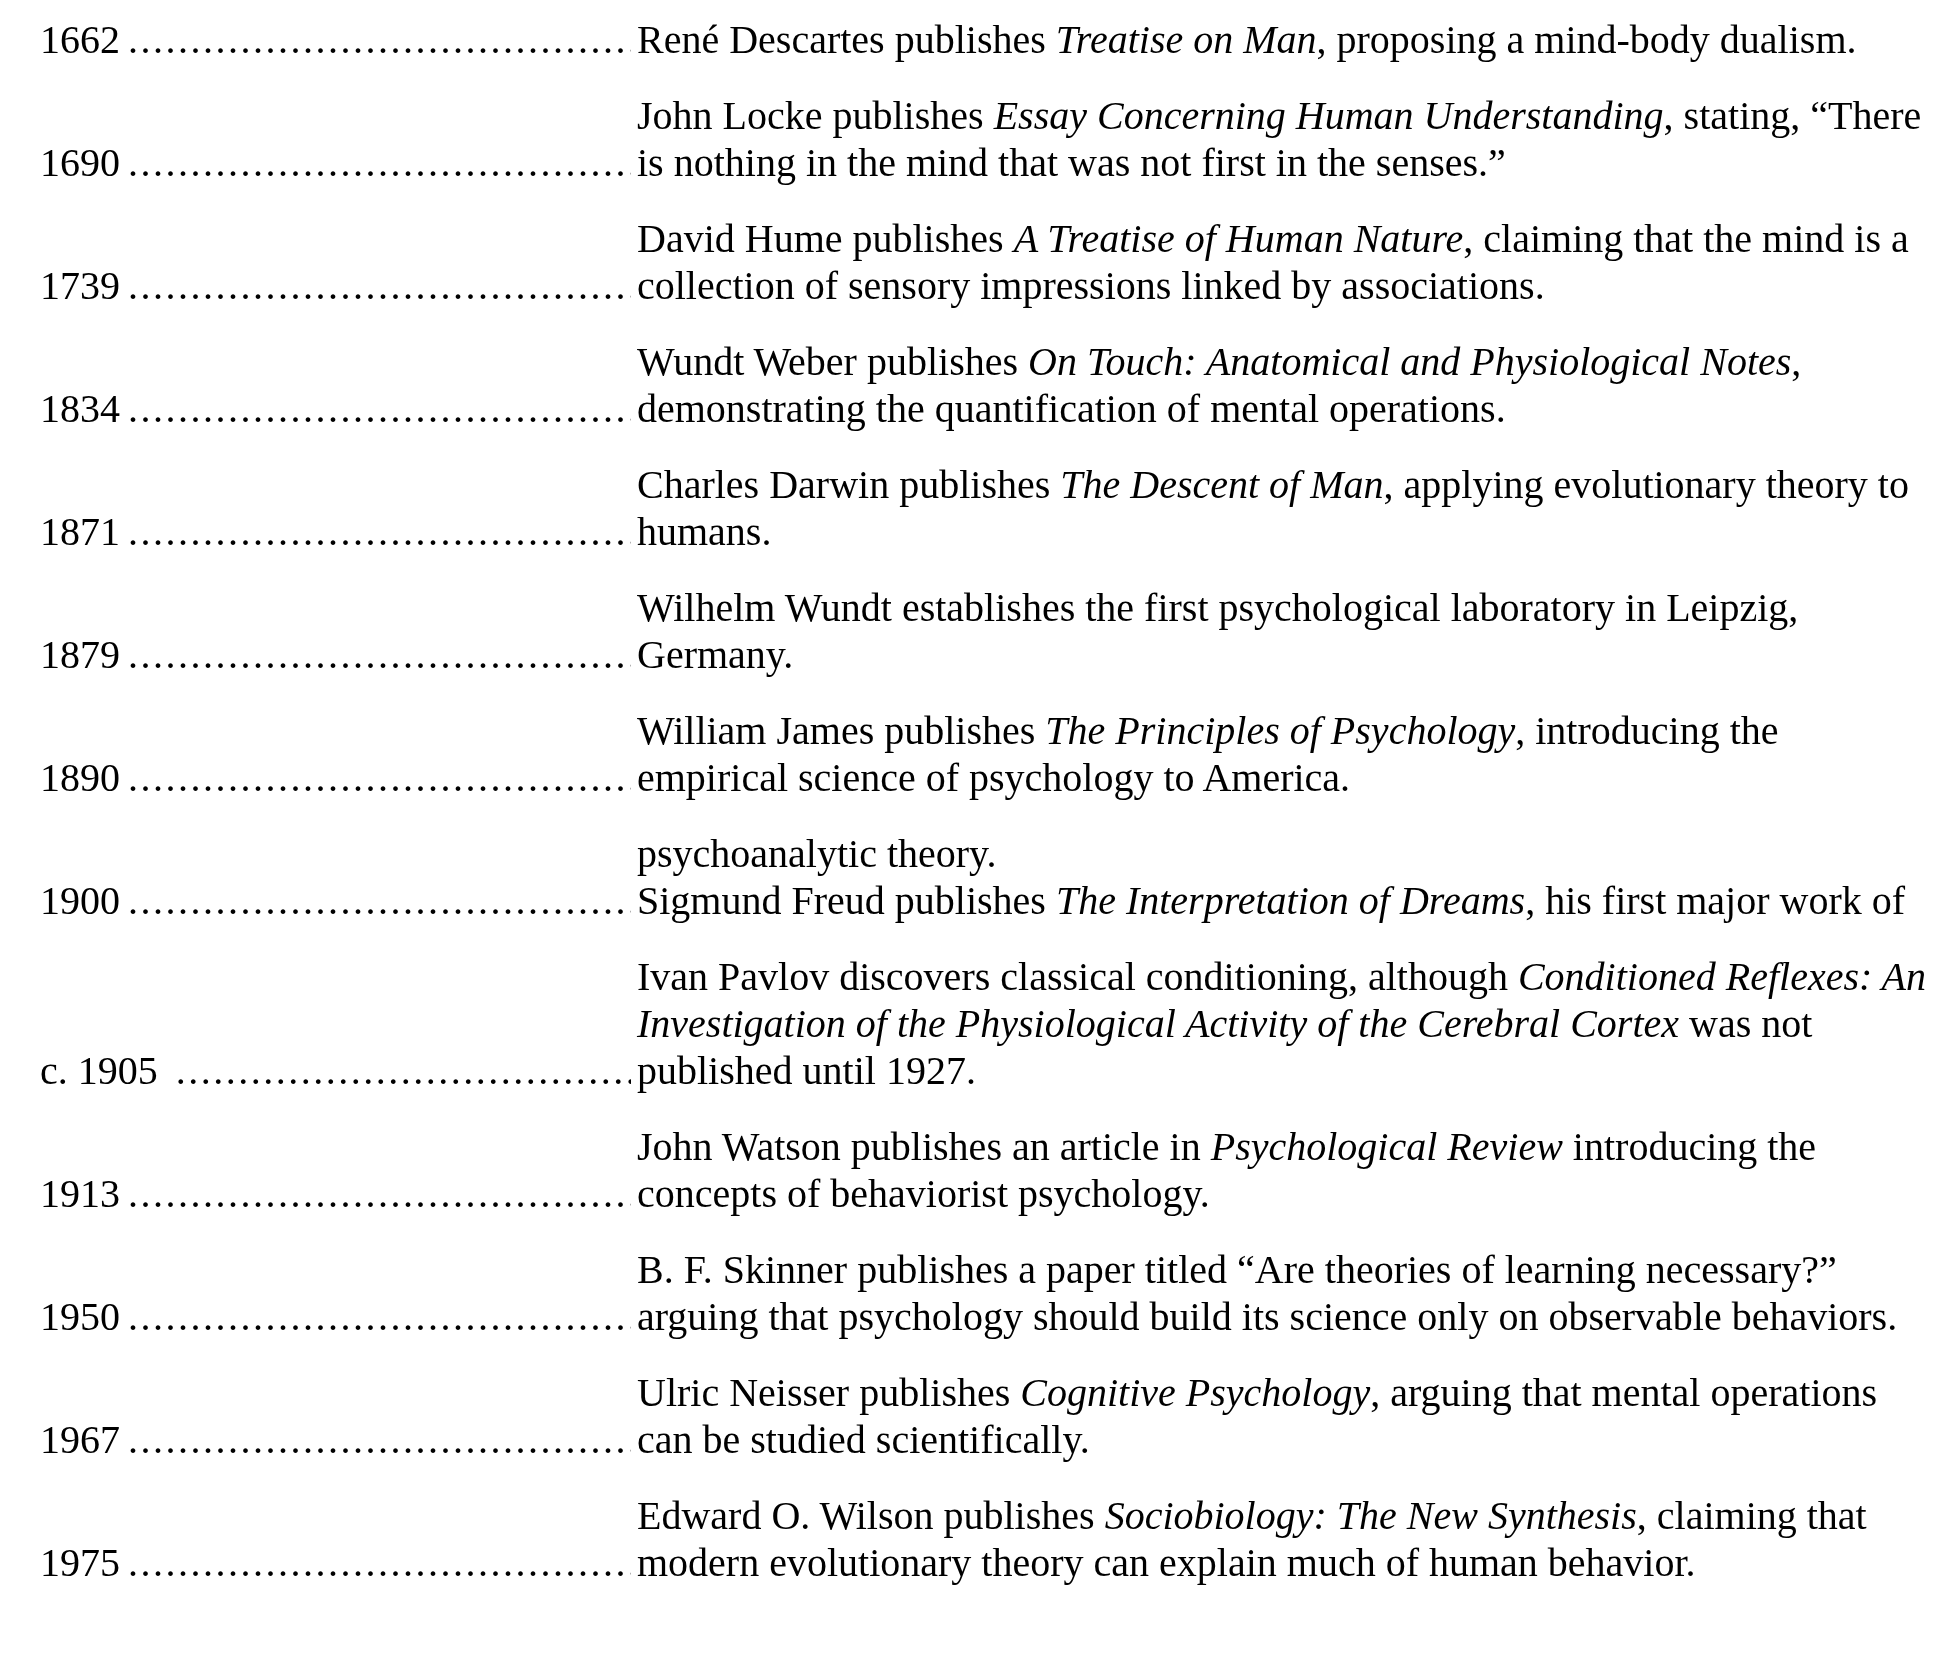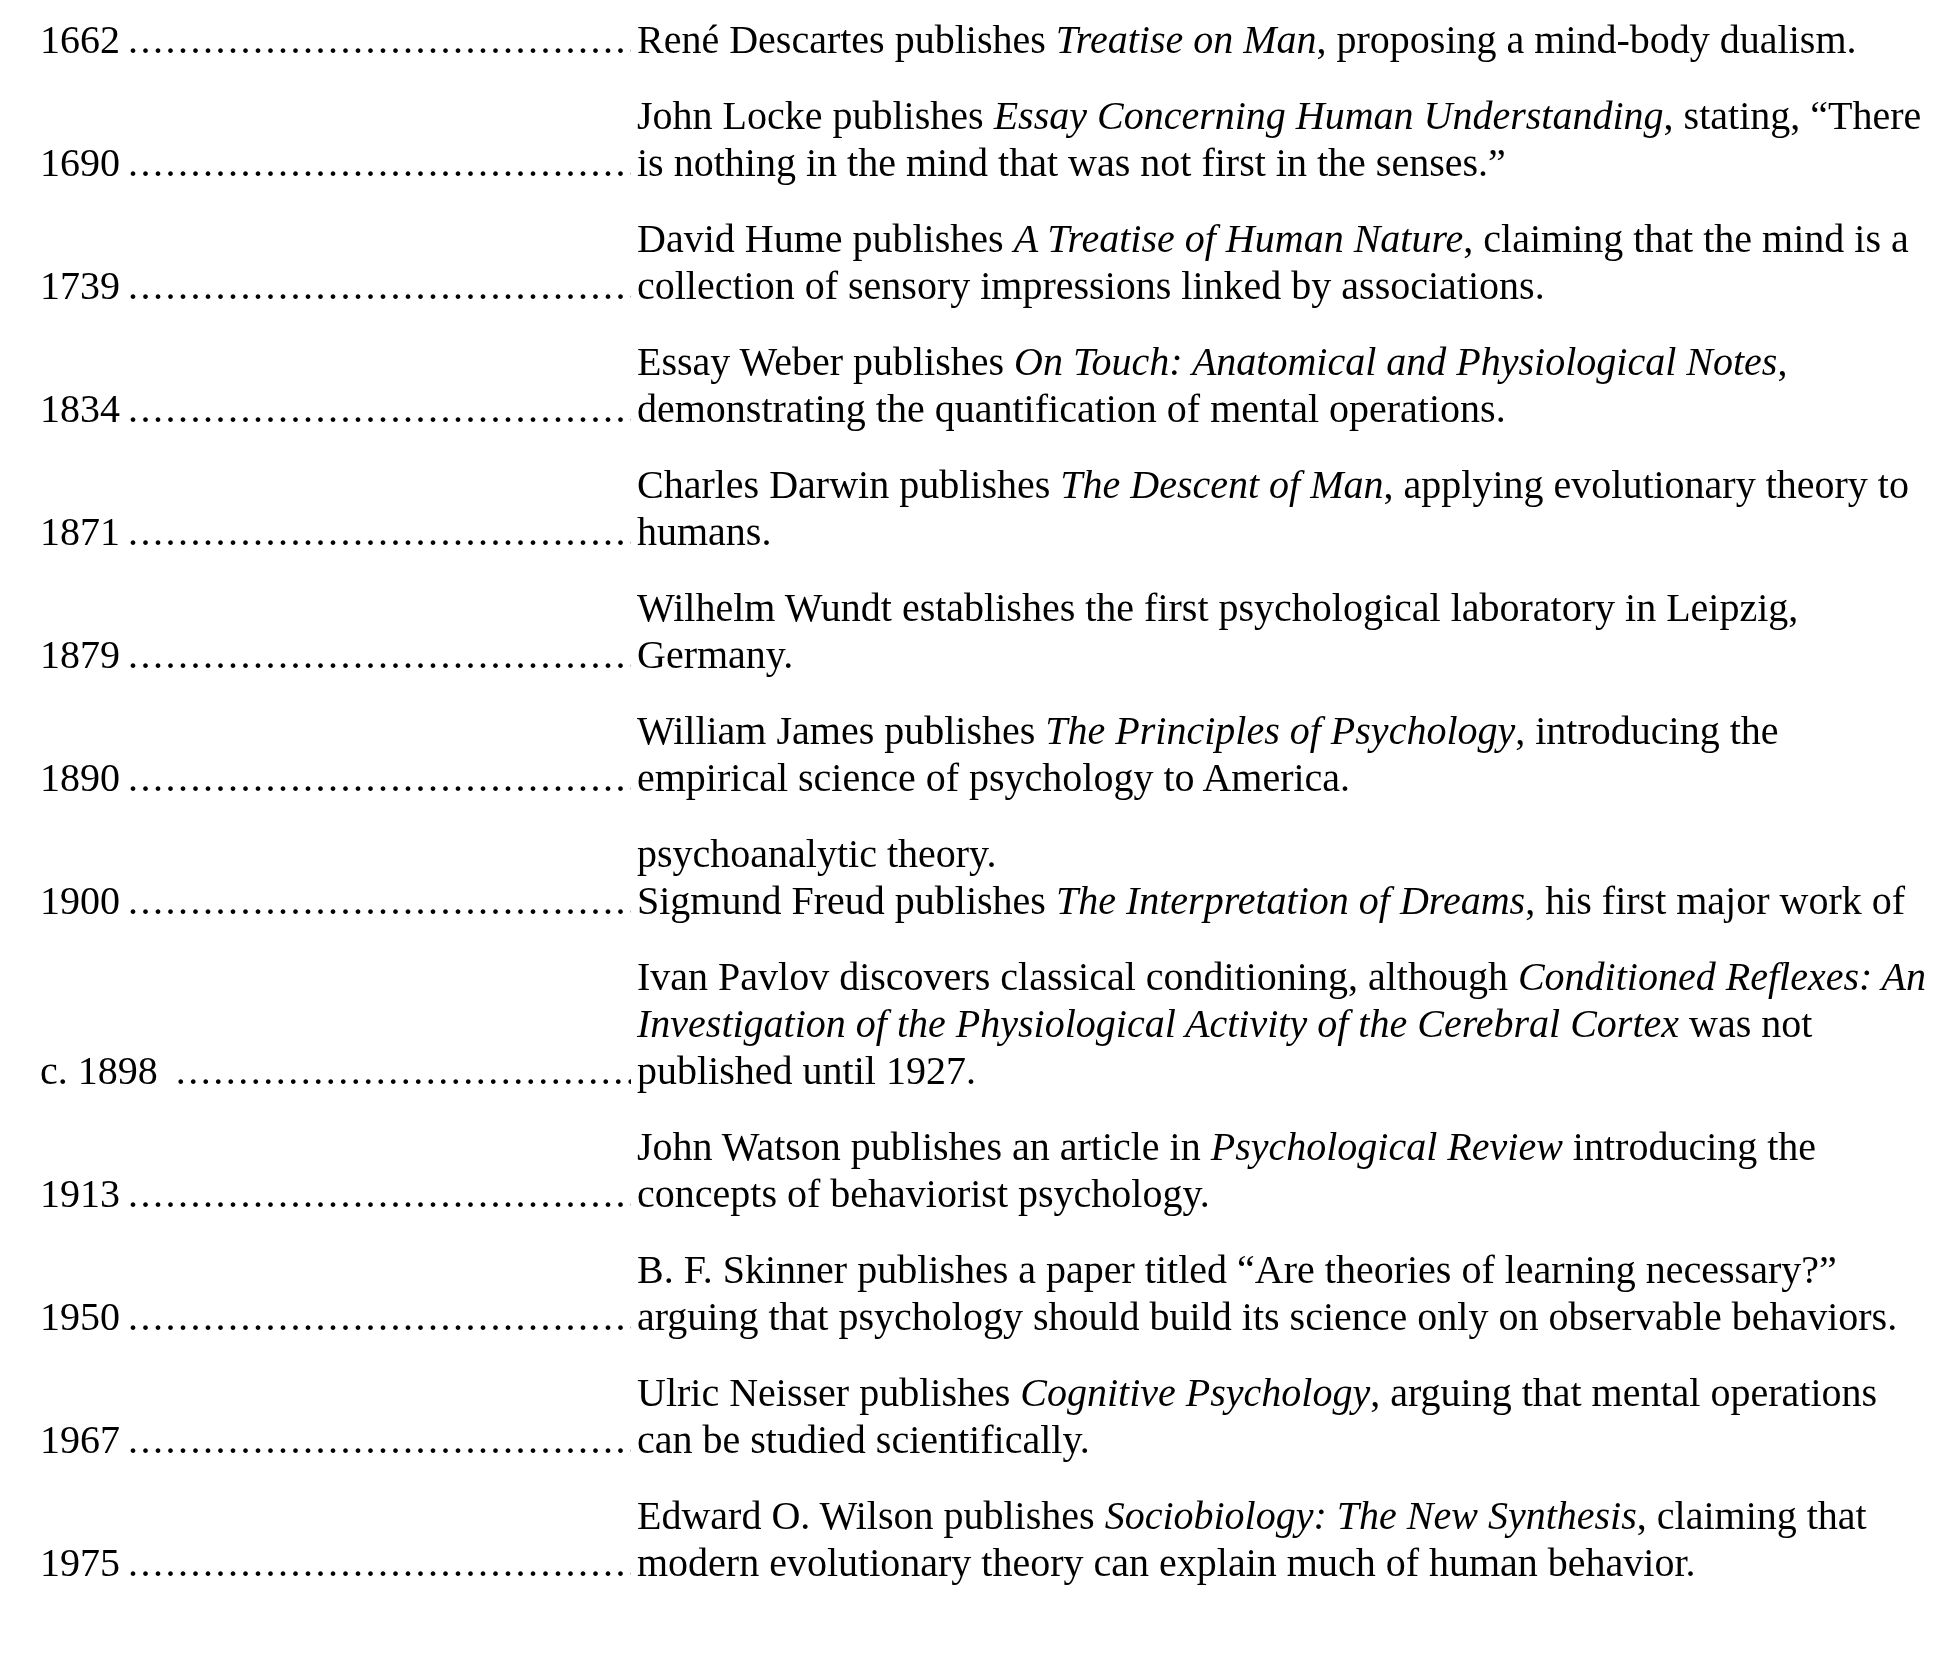--- a/index.html
+++ b/index.html
@@ -95,21 +95,21 @@
           <div class="line"><span>David Hume publishes </span><span class="it">A Treatise of Human Nature</span><span>, claiming that the mind is a</span></div>
           <div class="line"><span>collection of sensory impressions linked by associations.</span></div>
         </div>
       </div>
       <div class="entry">
         <div class="year-cell">
           <span class="year">1834</span>
           <span class="leader"></span>
         </div>
         <div class="desc">
-          <div class="line"><span>Essay Weber publishes </span><span class="it">On Touch: Anatomical and Physiological Notes</span><span>,</span></div>
+          <div class="line"><span>Wundt Weber publishes </span><span class="it">On Touch: Anatomical and Physiological Notes</span><span>,</span></div>
           <div class="line"><span>demonstrating the quantification of mental operations.</span></div>
         </div>
       </div>
       <div class="entry">
         <div class="year-cell">
           <span class="year">1871</span>
           <span class="leader"></span>
         </div>
         <div class="desc">
           <div class="line"><span>Charles Darwin publishes </span><span class="it">The Descent of Man</span><span>, applying evolutionary theory to</span></div>
@@ -141,21 +141,21 @@
           <span class="year">1900</span>
           <span class="leader"></span>
         </div>
         <div class="desc">
           <div class="line"><span>psychoanalytic theory.</span></div>
           <div class="line"><span>Sigmund Freud publishes </span><span class="it">The Interpretation of Dreams</span><span>, his first major work of</span></div>
         </div>
       </div>
       <div class="entry gap">
         <div class="year-cell">
-          <span class="year">c. 1898</span>
+          <span class="year">c. 1905</span>
           <span class="leader"></span>
         </div>
         <div class="desc">
           <div class="line"><span>Ivan Pavlov discovers classical conditioning, although </span><span class="it">Conditioned Reflexes: An</span></div>
           <div class="line"><span class="it">Investigation of the Physiological Activity of the Cerebral Cortex</span><span> was not</span></div>
           <div class="line"><span>published until 1927.</span></div>
         </div>
       </div>
       <div class="entry">
         <div class="year-cell">

